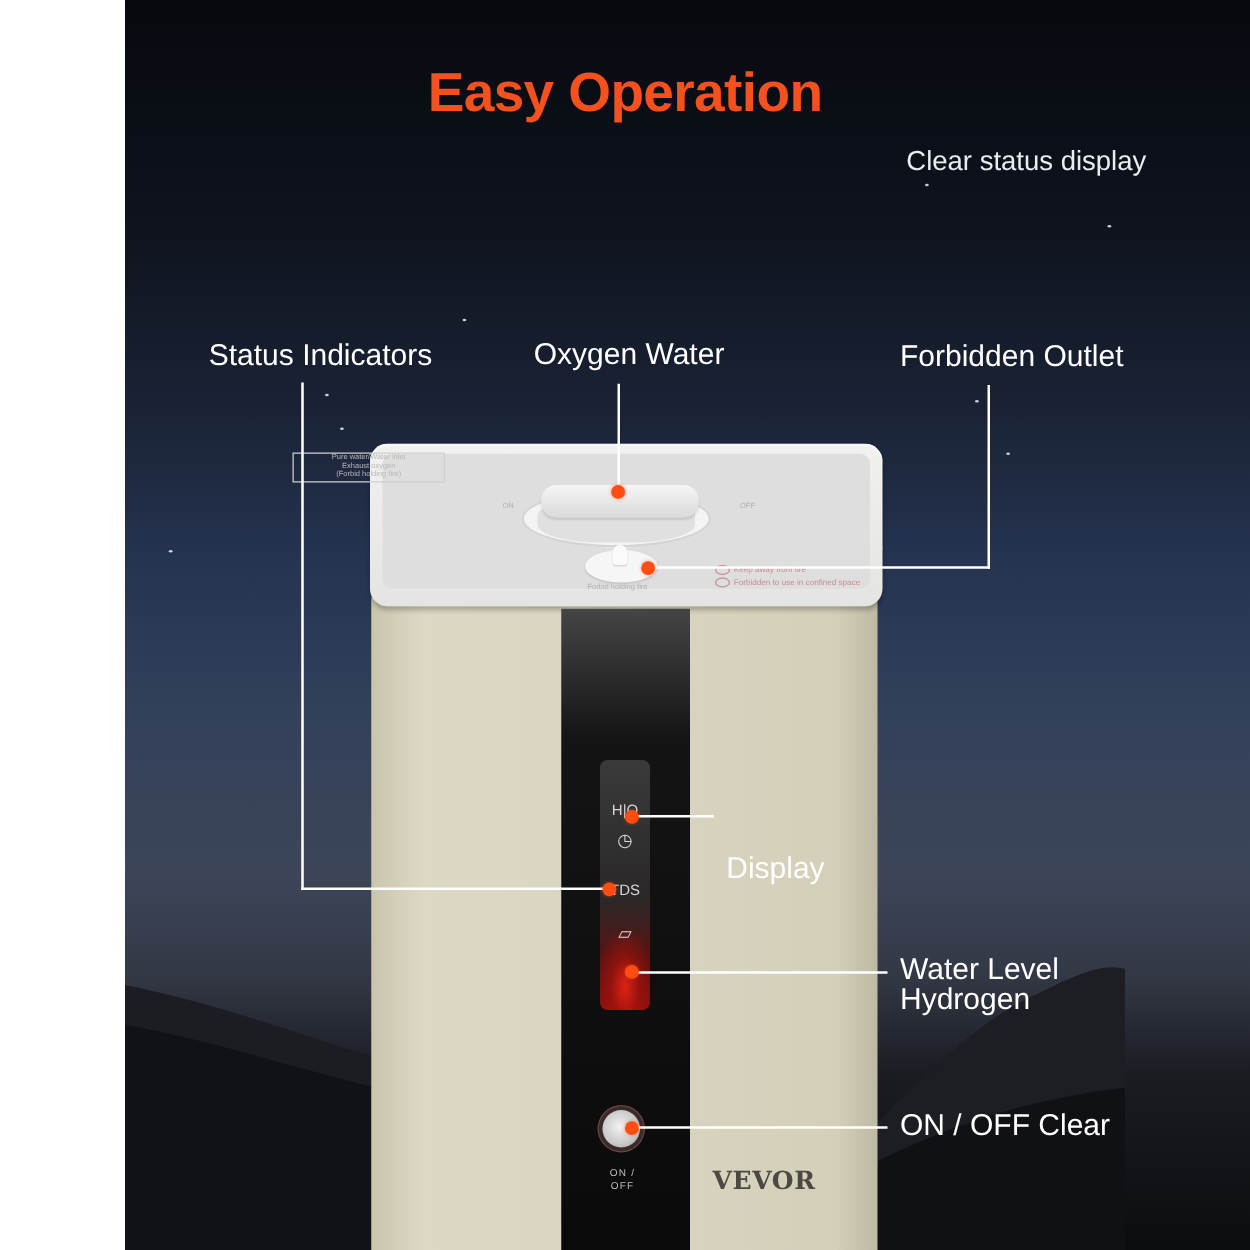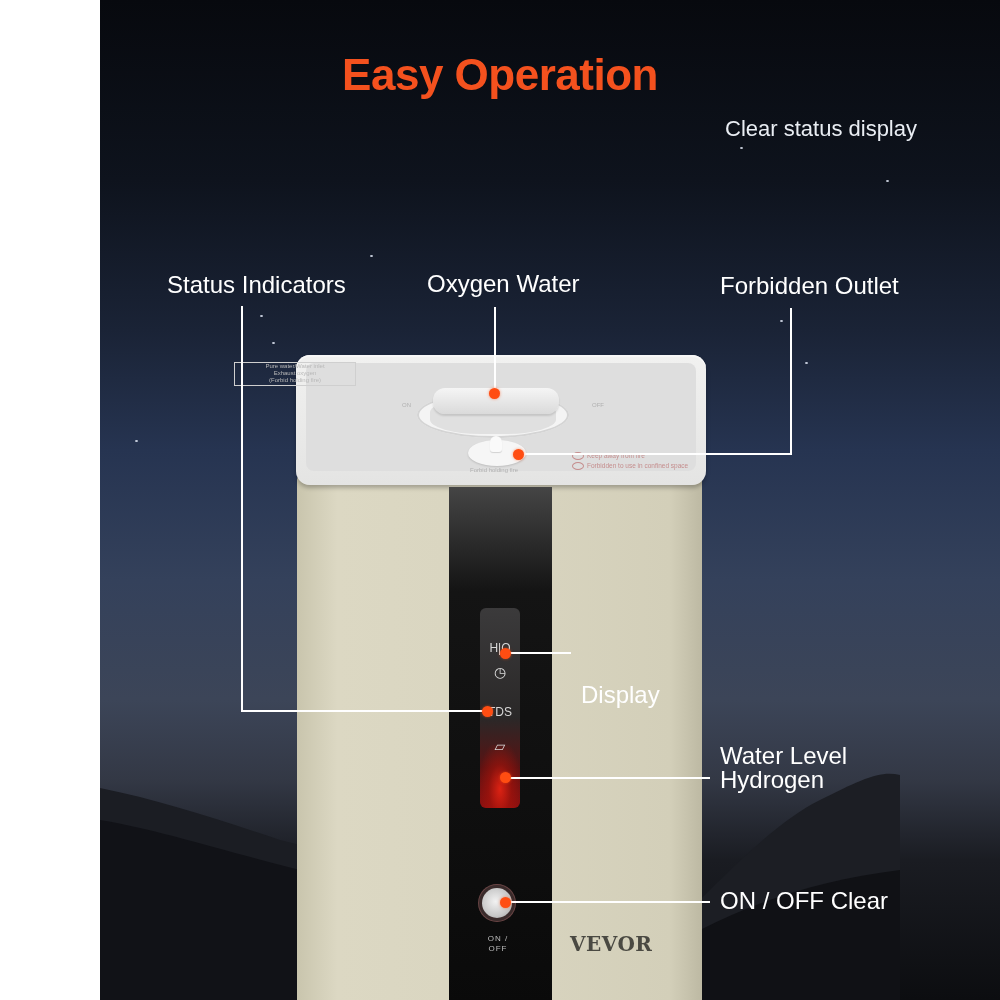--- a/index.html
+++ b/index.html
@@ -116,18 +116,18 @@
   <div class="line" style="left:405px;top:777px;width:205px;height:2px;"></div>
   <div class="dot" style="left:400px;top:772px;"></div>
 
   <div class="line" style="left:405px;top:901px;width:205px;height:2px;"></div>
   <div class="dot" style="left:400px;top:897px;"></div>
 
   <div class="label" style="left:67px;top:273px;">Status Indicators</div>
   <div class="label" style="left:327px;top:272px;">Oxygen Water</div>
   <div class="label" style="left:620px;top:274px;">Forbidden Outlet</div>
   <div class="label" style="left:481px;top:641px;margin-top:42px;">Display</div>
-  <div class="label" style="left:620px;top:744px;">
+  <div class="label" style="left:620px;top:764px;">
     <div>Water Level</div>
     <div>Hydrogen</div>
   </div>
   <div class="label" style="left:620px;top:889px;">ON / OFF Clear</div>
 </div>
 
 </body></html>

